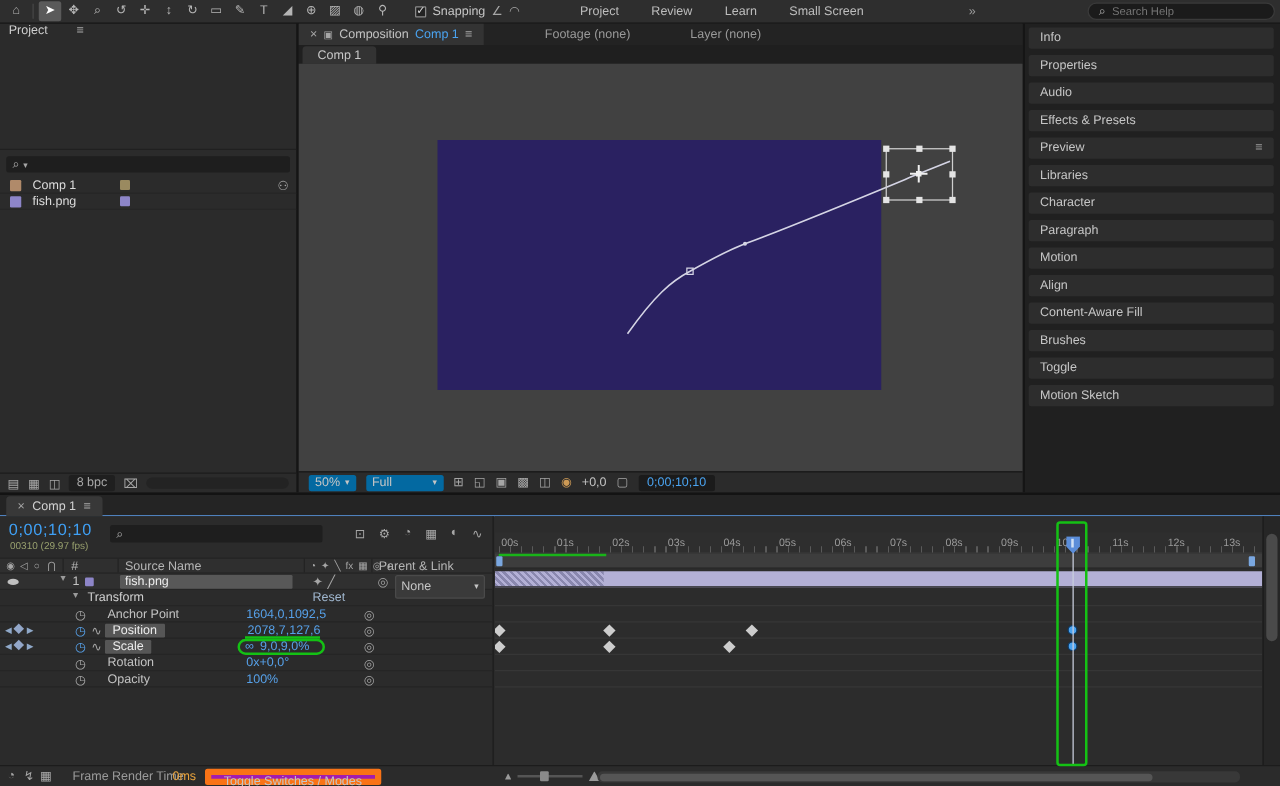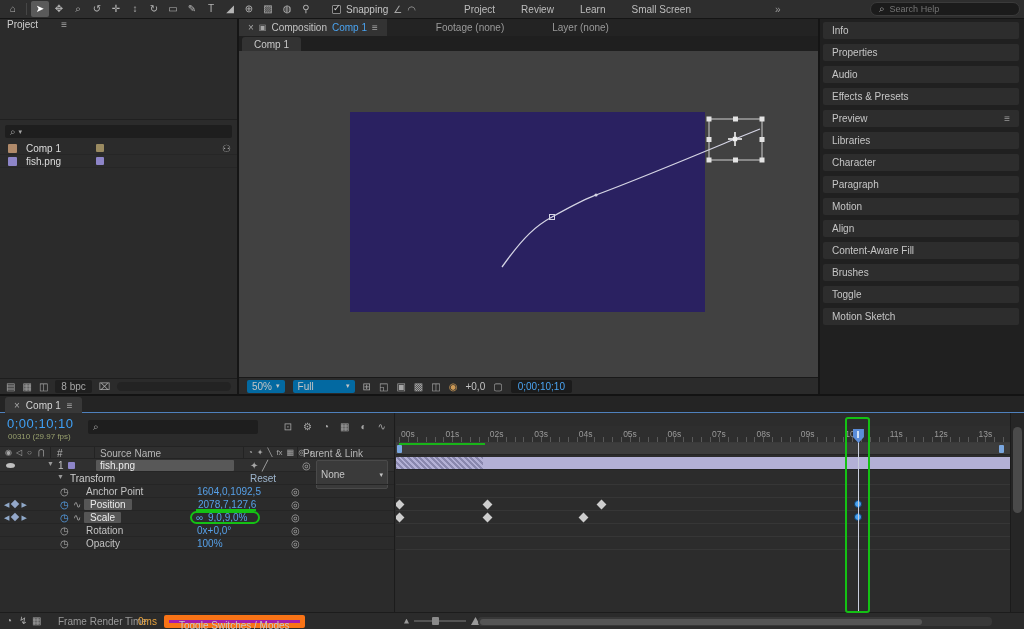--- a/index.html
+++ b/index.html
@@ -77,21 +77,21 @@
   border-top:1px solid #232323;border-bottom:1px solid #232323;color:#b5b5b5}
 .vline{position:absolute;top:0;bottom:0;width:1px;background:#232323}
 .tl-row{position:absolute;left:0;right:0;height:13px;border-bottom:1px solid #252525}
 .eye{display:inline-block;width:9px;height:5px;background:#c0c0c0;border-radius:50%}
 .name-chip{position:absolute;left:96px;top:1px;width:138px;height:11px;background:#585858;border-radius:1px;
   color:#ededed;padding:0 4px;line-height:11px}
 .pchip{background:#565656;border-radius:1px;color:#ececec;padding:0 6px;line-height:11px;display:inline-block}
 .val{color:#56a0e8}
 .navkf{position:absolute;left:4px;top:0;width:34px;height:13px;color:#8fa8c8;font-size:7px;line-height:13px}
 .navd{display:inline-block;width:6px;height:6px;background:#93a7c9;transform:rotate(45deg);margin:0 3px}
-.dd-sm{position:absolute;left:316px;top:1px;width:72px;height:29px;background:#3a3a3a;border:1px solid #4a4a4a;
+.dd-sm{position:absolute;left:316px;top:1px;width:72px;height:19px;background:#3a3a3a;border:1px solid #4a4a4a;
   border-radius:2px;color:#c5c5c5;line-height:9px;padding:0 4px;display:flex;align-items:center}
 .tl-footer{position:absolute;left:0;right:0;bottom:0;height:17px;background:#2b2b2b;border-top:1px solid #1c1c1c}
 .toggle-btn{position:absolute;left:164px;top:2px;height:13px;background:#a21caf;border:5px solid #f97316;
   border-radius:2px;padding:0 10px;line-height:11px;color:#c6c6c6}
 
 .tl-track{position:absolute;left:396px;top:17px;right:14px;bottom:17px;background:#2c2c2c;overflow:hidden}
 .ruler{position:absolute;left:0;right:0;top:13px;height:17px;background:#2e2e2e;border-bottom:1px solid #3a3a3a}
 .ruler-ticks{position:absolute;left:3px;right:0;bottom:0;height:5px;
   background:repeating-linear-gradient(to right,#5a5a5a 0 1px,transparent 1px 8.886px)}
 .rlab{position:absolute;top:3px;font-size:8.5px;color:#9a9a9a}

